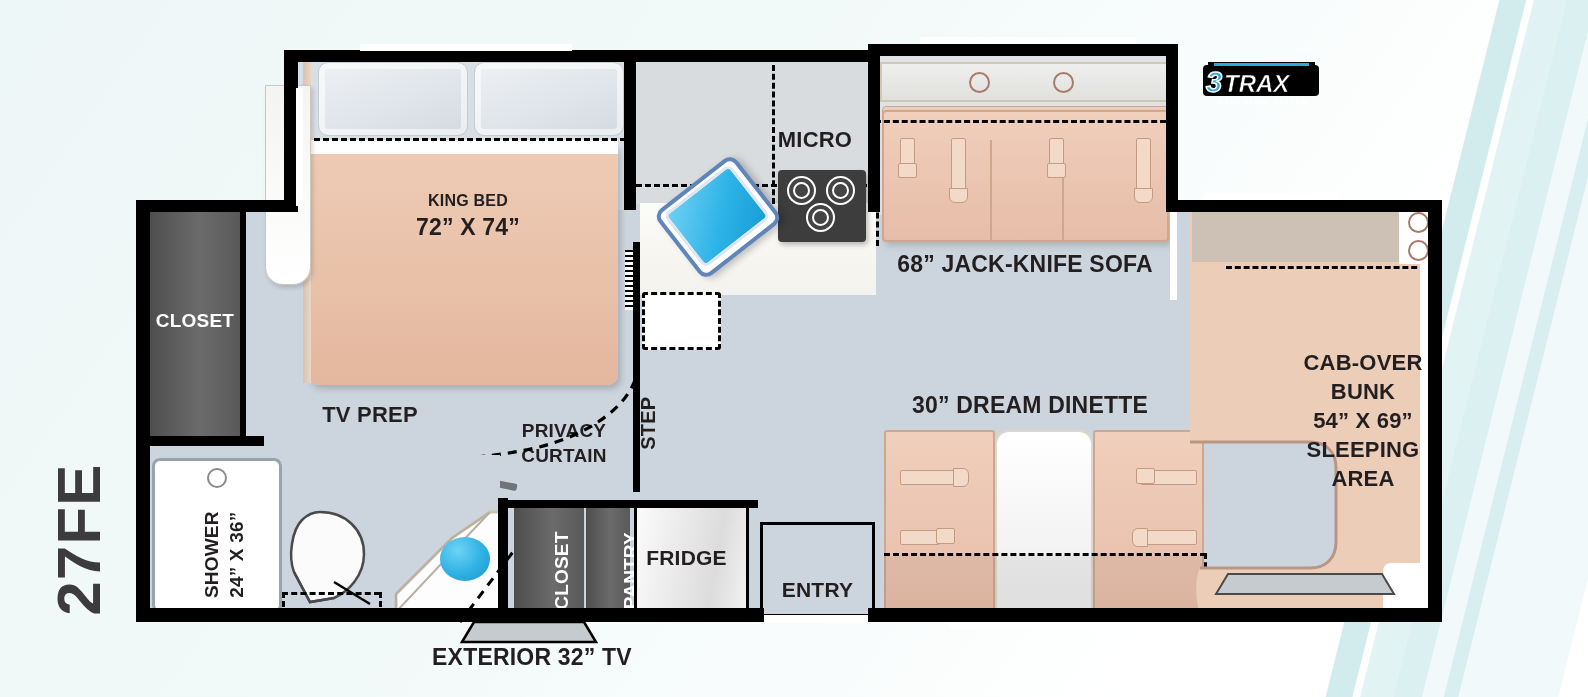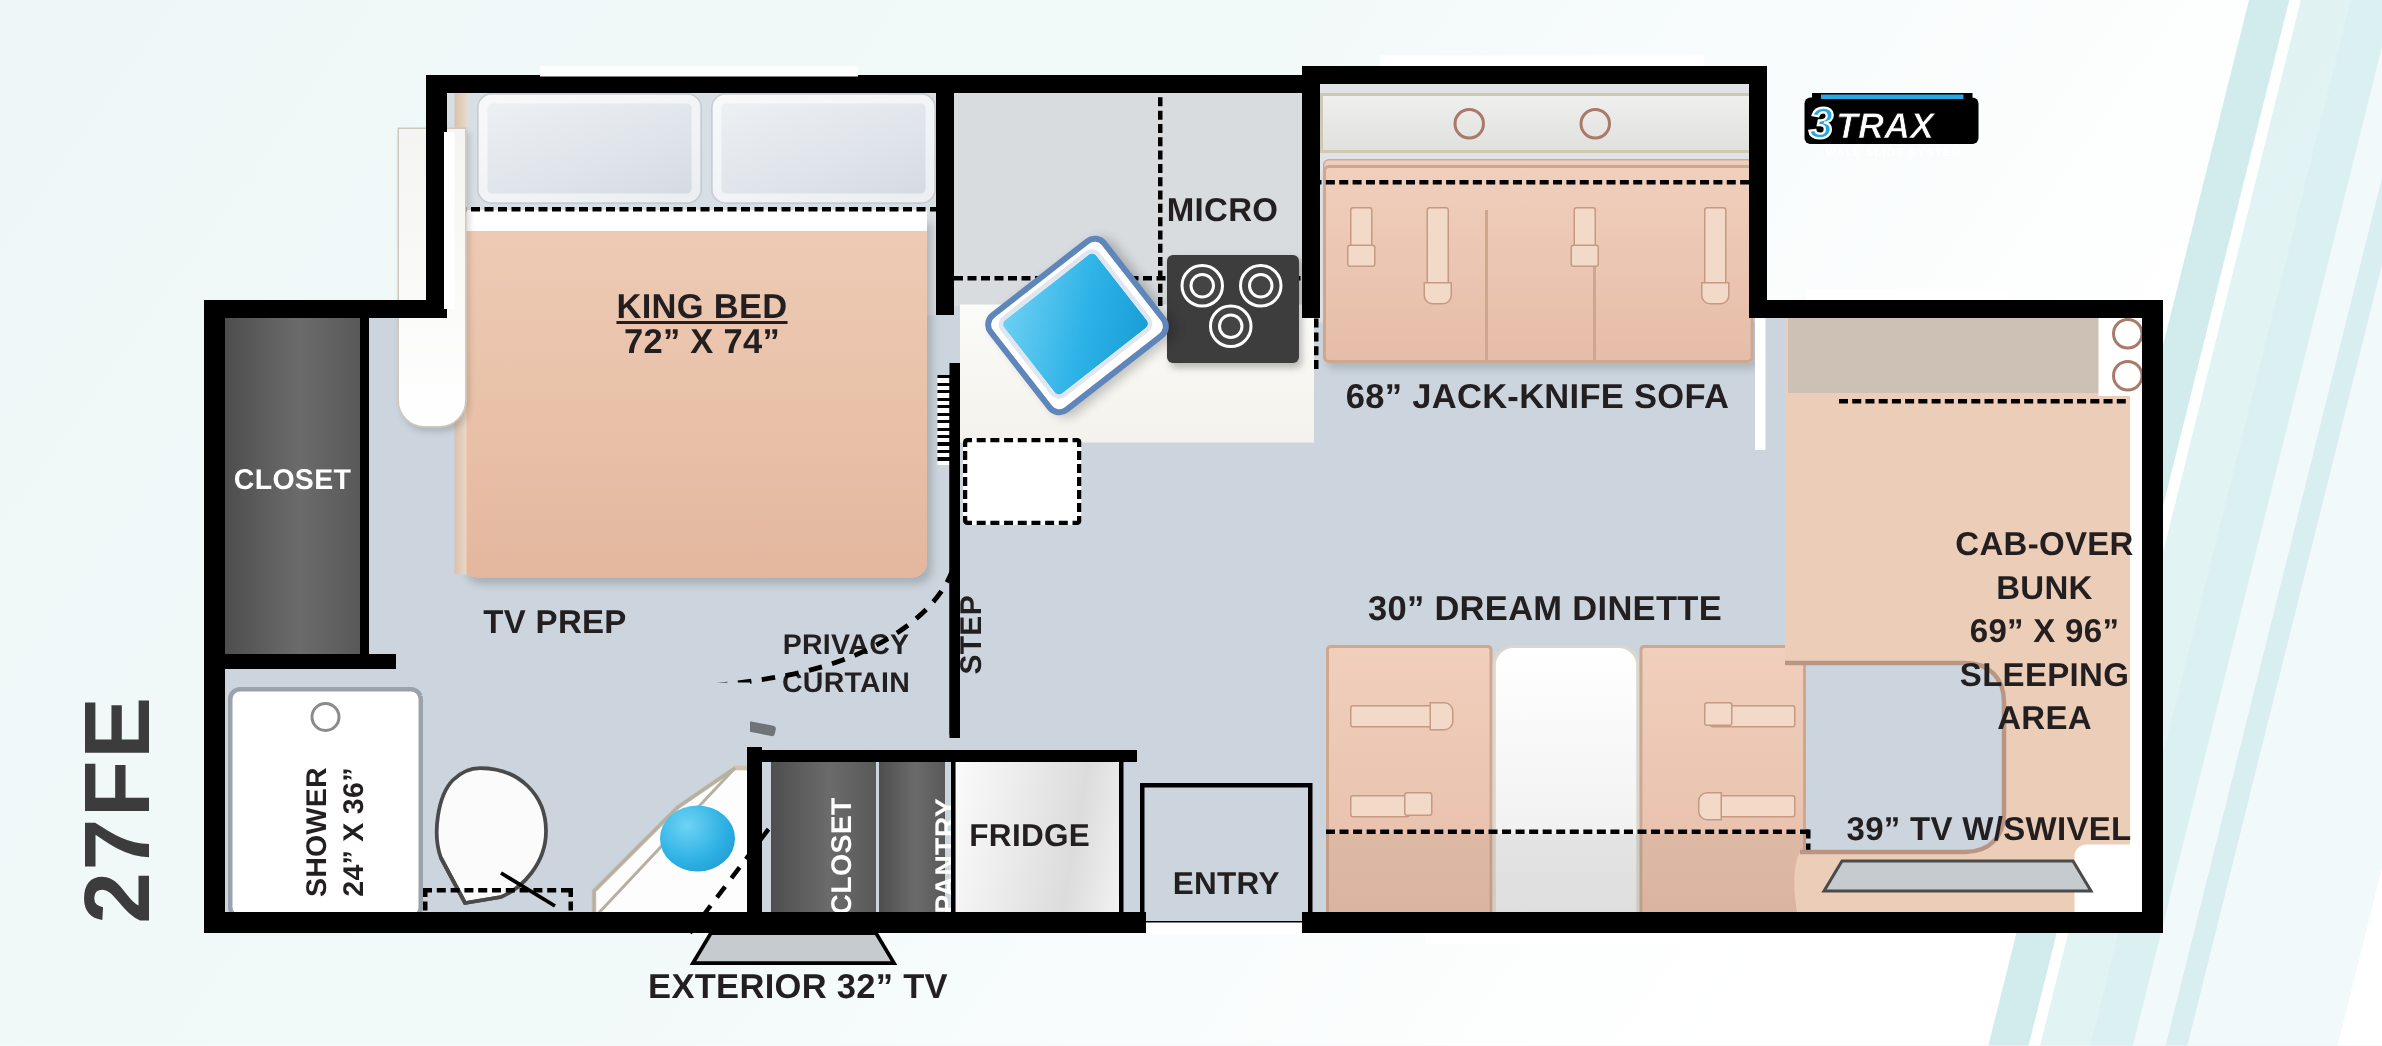--- a/index.html
+++ b/index.html
@@ -71,21 +71,21 @@
   <div class="blk dark" style="left:150px;top:203px;width:90px;height:233px;"></div>
   <div class="txt txtw" style="left:150px;top:310px;width:90px;font-size:19px;">CLOSET</div>
 
   <div class="blk tan" style="left:308px;top:145px;width:310px;height:240px;border-radius:3px 3px 10px 10px;box-shadow:3px 4px 6px rgba(0,0,0,.18);"></div>
   <div class="blk" style="left:308px;top:140px;width:310px;height:14px;background:#fff;"></div>
   <div class="pillow" style="left:318px;top:62px;width:148px;height:72px;"></div>
   <div class="pillow" style="left:474px;top:62px;width:148px;height:72px;"></div>
   <div class="blk" style="left:303px;top:58px;width:8px;height:325px;background:linear-gradient(90deg,#d9c2ae,#ebd7c6);"></div>
   <div class="dash" style="left:296px;top:138px;width:330px;"></div>
 
-  <div class="txt" style="left:353px;top:192px;width:230px;font-size:23px;text-decoration:underline;">KING BED</div>
+  <div class="txt" style="left:353px;top:192px;width:230px;font-size:16px;">KING BED</div>
   <div class="txt" style="left:353px;top:215px;width:230px;font-size:23px;">72” X 74”</div>
 
   <div class="blk" style="left:265px;top:85px;width:46px;height:200px;background:linear-gradient(180deg,#f4f4f2,#ffffff);border:1px solid #cfc7bb;border-radius:0 0 18px 18px;box-shadow:2px 3px 4px rgba(0,0,0,.15);"></div>
 
   <div class="txt" style="left:300px;top:403px;width:140px;font-size:22px;">TV PREP</div>
 
   <div class="txt" style="left:505px;top:419px;width:118px;font-size:19px;line-height:1.3;">PRIVACY
 CURTAIN</div>
   <svg style="position:absolute;left:400px;top:380px;width:240px;height:140px;overflow:visible;">
     <path d="M235 0 C225 28, 190 52, 150 64 C110 76, 60 78, 28 82" fill="none" stroke="#000" stroke-width="3.2" stroke-dasharray="9 7"></path>
@@ -229,25 +229,24 @@
   <div class="blk taupe" style="left:1192px;top:202px;width:236px;height:60px;background:#cdc0b5;"></div>
   <div class="dash" style="left:1226px;top:266px;width:200px;"></div>
   <div class="blk white" style="left:1399px;top:202px;width:30px;height:62px;"></div>
   <div class="circ" style="left:1408px;top:212px;width:17px;height:17px;"></div>
   <div class="circ" style="left:1408px;top:240px;width:17px;height:17px;"></div>
   <div class="blk white" style="left:1420px;top:264px;width:18px;height:320px;"></div>
   <div class="blk white" style="left:1383px;top:563px;width:55px;height:55px;border-radius:8px 0 0 0;"></div>
 
   <div class="txt" style="left:1268px;top:348px;width:190px;font-size:22px;line-height:1.32;">CAB-OVER
 BUNK
-69” X 96”
+54” X 69”
 SLEEPING
 AREA</div>
 
-  <div class="txt" style="left:1216px;top:541px;width:220px;font-size:22px;">39” TV W/SWIVEL</div>
   <svg style="position:absolute;left:1202px;top:572px;width:192px;height:28px;overflow:visible;">
     <polygon points="14,22 26,2 180,2 192,22" fill="#c6cbcf" stroke="#4a4a4a" stroke-width="2"></polygon>
   </svg>
 
   <div class="wall" style="left:136px;top:200px;width:14px;height:422px;"></div>
   <div class="wall" style="left:136px;top:608px;width:372px;height:14px;"></div>
   <div class="wall" style="left:504px;top:608px;width:260px;height:14px;"></div>
   <div class="wall" style="left:868px;top:608px;width:572px;height:14px;"></div>
   <div class="wall" style="left:136px;top:200px;width:160px;height:12px;"></div>
   <div class="wall" style="left:284px;top:50px;width:14px;height:162px;"></div>

